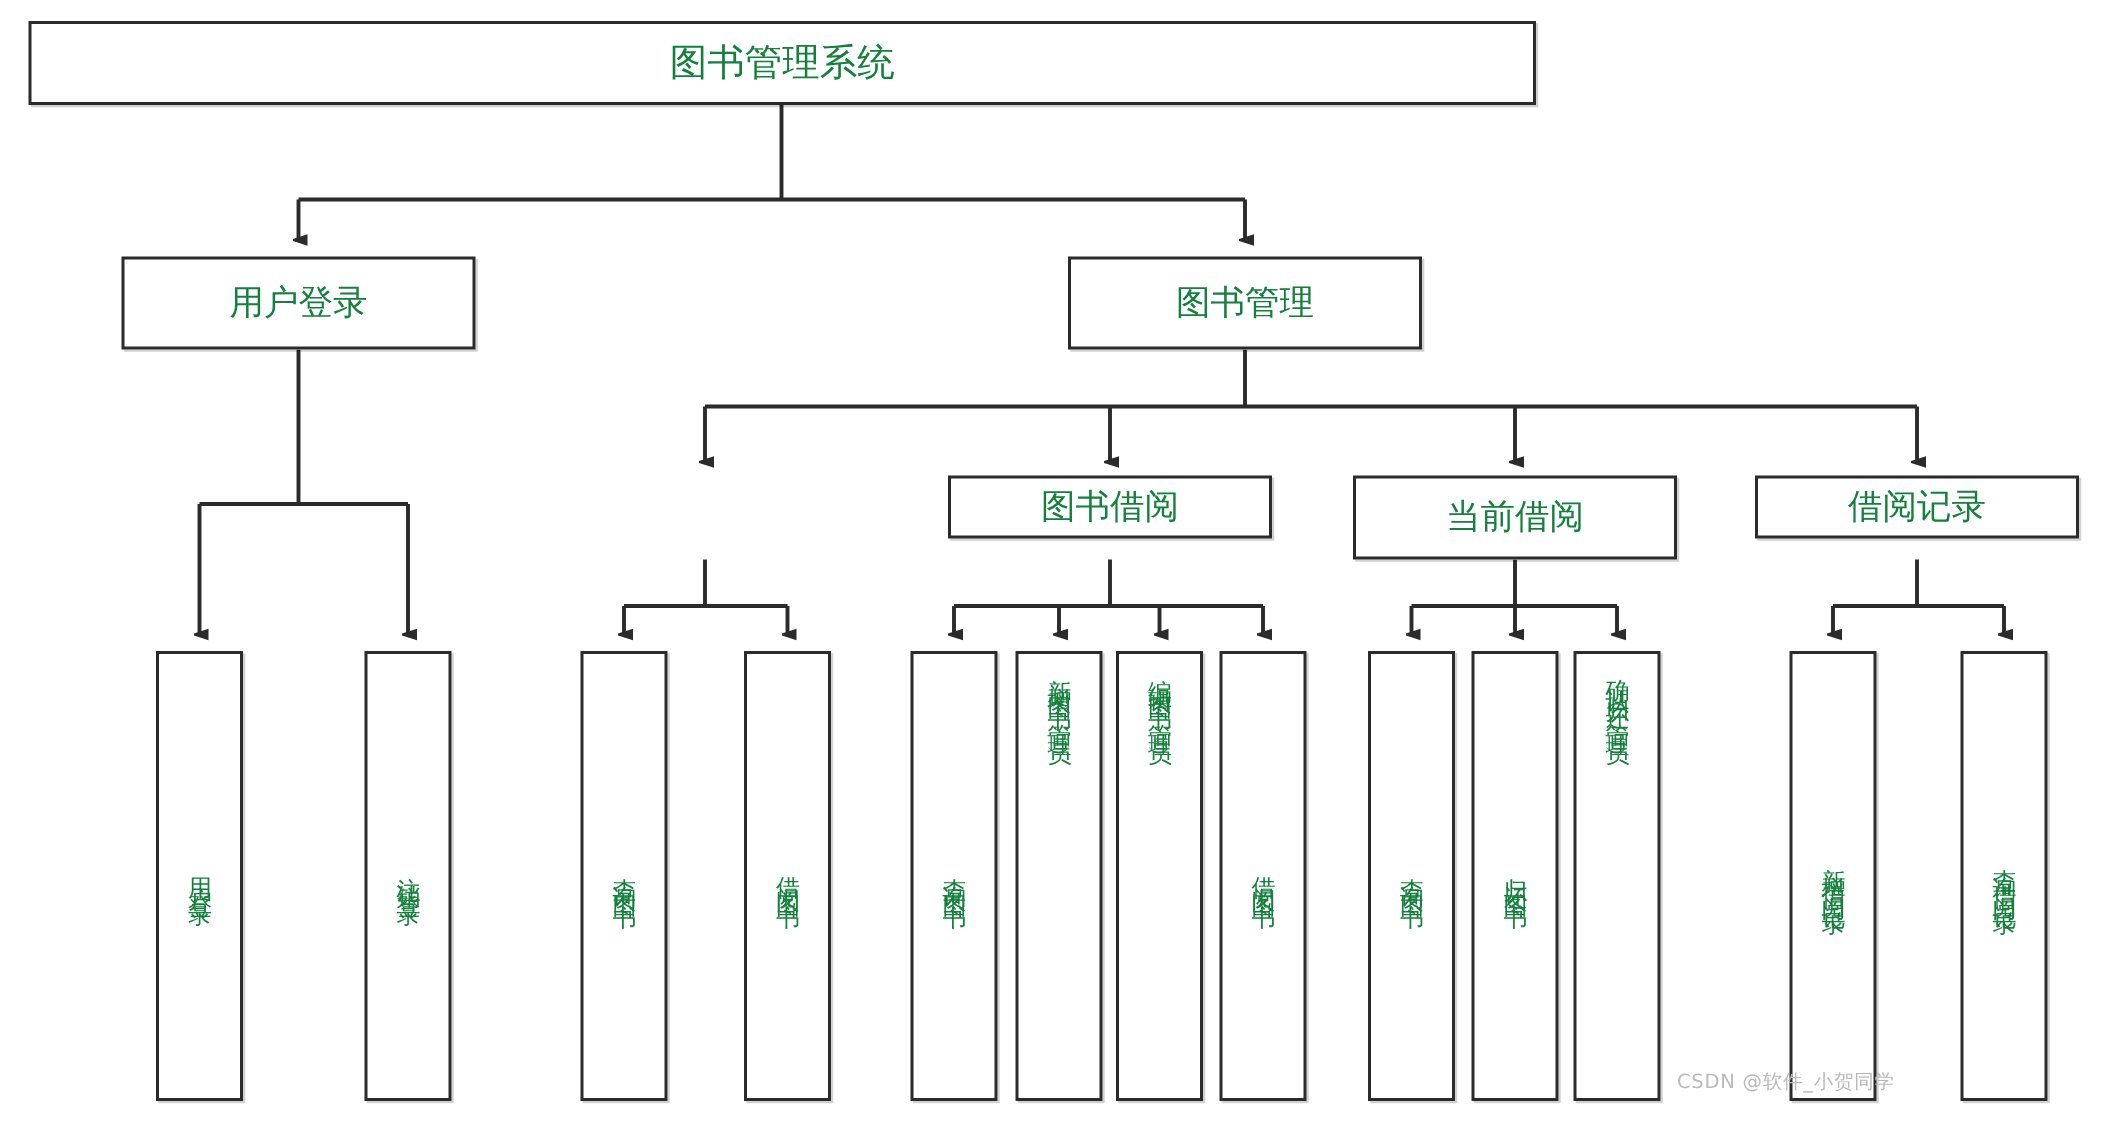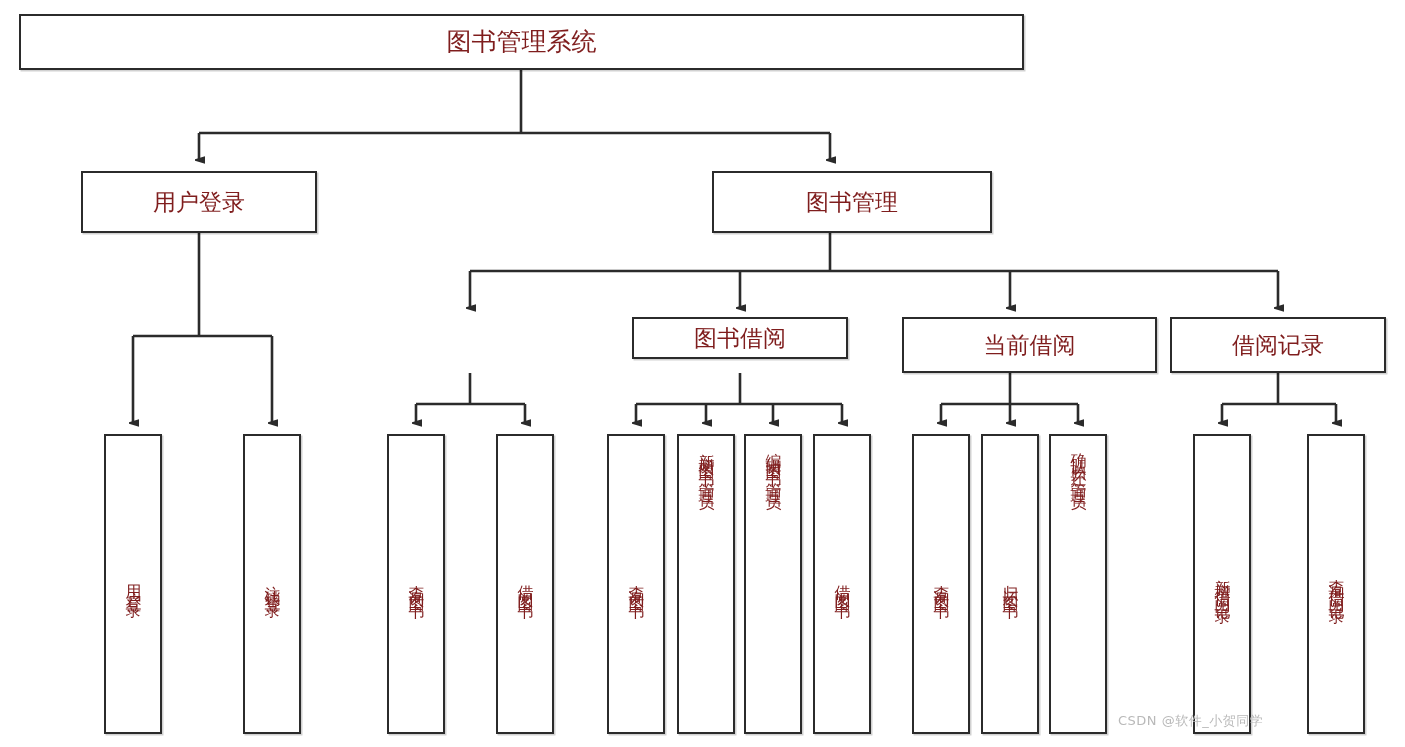--- a/index.html
+++ b/index.html
@@ -26,21 +26,21 @@
     pointer-events: none;
   }
   .node {
     position: absolute;
     box-sizing: border-box;
     border: 2.5px solid #2b2b2b;
     background: #ffffff;
     display: flex;
     align-items: center;
     justify-content: center;
-    color: #7f1d1d;
+    color: #15803d;
     box-shadow: 1.5px 1.5px 0 rgba(0,0,0,0.18);
   }
   .node-label {
     display: block;
     text-align: center;
     line-height: 1.15;
   }
   .root {
     font-size: 25px;
   }
@@ -132,31 +132,31 @@
     </g>
   </svg>
 
   <div class="node root" style="left:19px; top:14px; width:1005px; height:56px;">
     <span class="node-label">图书管理系统</span>
   </div>
 
   <div class="node level2" style="left:81px; top:171px; width:236px; height:62px;">
     <span class="node-label">用户登录</span>
   </div>
-  <div class="node level2" style="left:712px; top:171px; width:280px; height:62px;">
+  <div class="node level2" style="left:712px; top:171px; width:236px; height:62px;">
     <span class="node-label">图书管理</span>
   </div>
 
   <div class="node level3" style="left:632px; top:317px; width:216px; height:42px;">
     <span class="node-label">图书借阅</span>
   </div>
-  <div class="node level3" style="left:902px; top:317px; width:255px; height:56px;">
+  <div class="node level3" style="left:902px; top:317px; width:216px; height:56px;">
     <span class="node-label">当前借阅</span>
   </div>
-  <div class="node level3" style="left:1170px; top:317px; width:216px; height:56px;">
+  <div class="node level3" style="left:1170px; top:317px; width:216px; height:42px;">
     <span class="node-label">借阅记录</span>
   </div>
 
   <div class="node vertical mid" style="left:104px; top:434px; width:58px; height:300px;">
     <span class="node-label">用户登录</span>
   </div>
   <div class="node vertical mid" style="left:243px; top:434px; width:58px; height:300px;">
     <span class="node-label">注销登录</span>
   </div>
 

